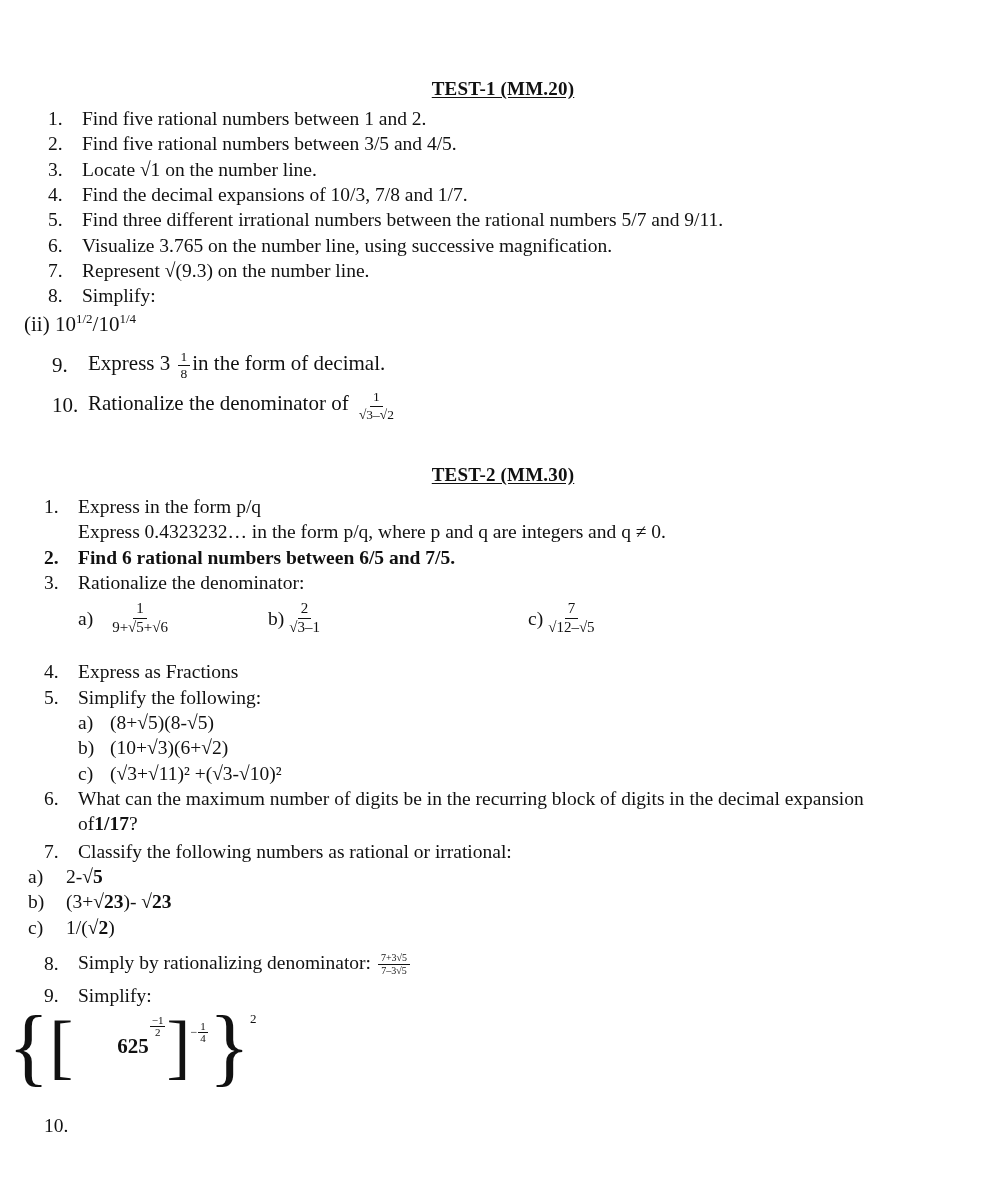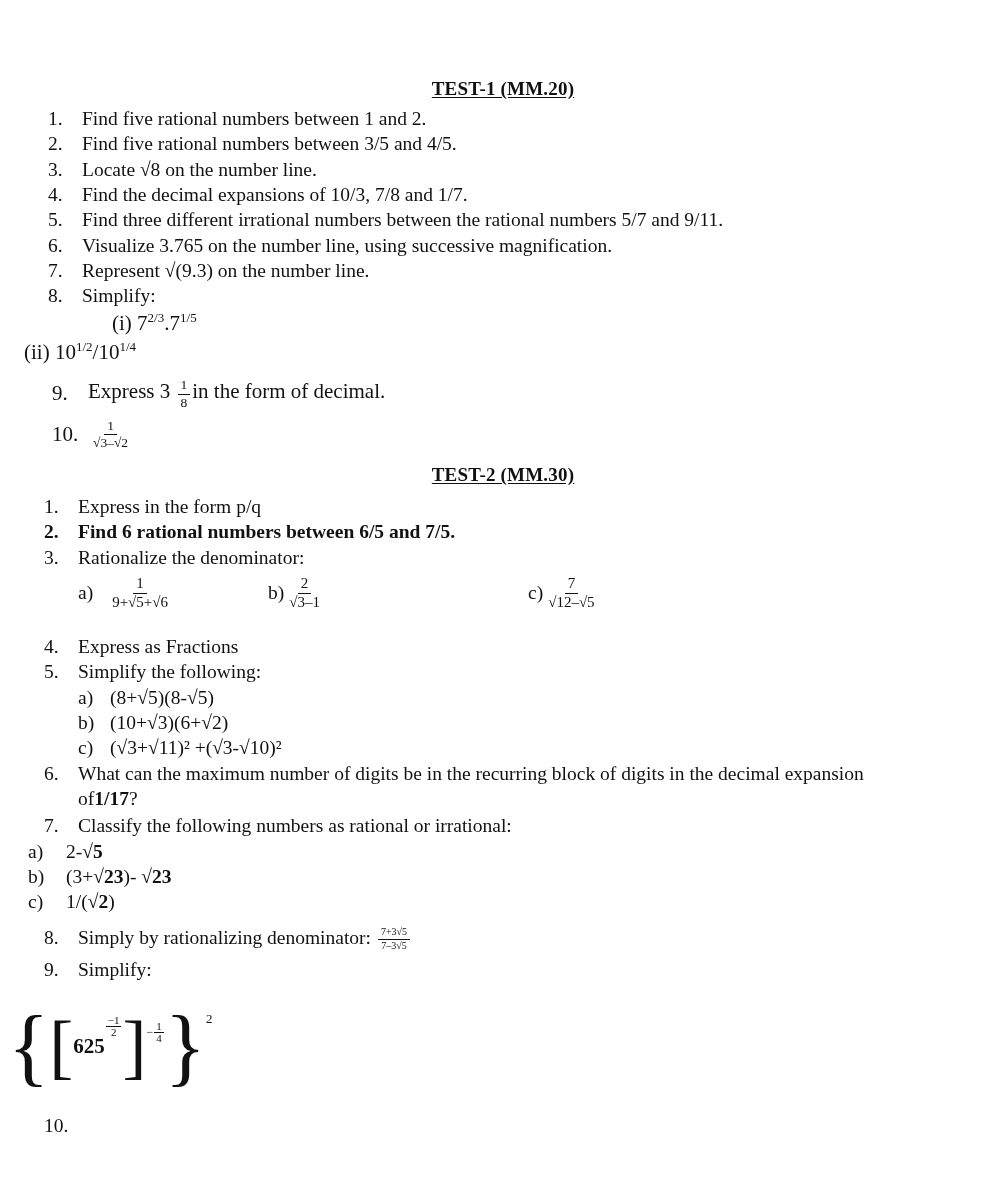--- a/index.html
+++ b/index.html
@@ -157,21 +157,21 @@
     font-family: "Liberation Serif", serif;
     font-weight: 300;
     display: inline-block;
   }
   .bracket-l, .bracket-r {
     font-size: 72px;
     line-height: 0.74;
     display: inline-block;
     font-weight: 300;
   }
-  .base625 { font-weight: bold; font-size: 21px; }
+  .base625 { font-weight: bold; font-size: 21px; margin-left: 44px; }
   .sup-pos { position: relative; top: -14px; }
   .sup-top { position: relative; top: -28px; font-size: 13px; }
   .sup-mid { position: relative; top: -20px; }
 
   #q10-final {
     position: absolute;
     left: 44px;
     top: 1115px;
     display: flex;
     align-items: baseline;
@@ -196,21 +196,21 @@
         <span class="qtext">Find five rational numbers between 1 and 2.</span>
       </div>
 
       <div class="qrow">
         <span class="qnum">2.</span>
         <span class="qtext">Find five rational numbers between 3/5 and 4/5.</span>
       </div>
 
       <div class="qrow">
         <span class="qnum">3.</span>
-        <span class="qtext"> Locate √8 on the number line.</span>
+        <span class="qtext"> Locate √1 on the number line.</span>
       </div>
 
       <div class="qrow">
         <span class="qnum">4.</span>
         <span class="qtext">Find the decimal expansions of 10/3, 7/8 and 1/7.</span>
       </div>
 
       <div class="qrow">
         <span class="qnum">5.</span>
         <span class="qtext">Find three different irrational numbers between the rational numbers 5/7 and 9/11.</span>
@@ -225,62 +225,60 @@
         <span class="qnum">7.</span>
         <span class="qtext">Represent √(9.3) on the number line.</span>
       </div>
 
       <div class="qrow">
         <span class="qnum">8.</span>
         <span class="qtext">Simplify:</span>
       </div>
     </div>
 
-    <div class="sub-line t1-roman-i t1-big">
-      <span>(i)</span>
-      <span>7</span><sup><span>2</span>/<span>3</span></sup><span>.</span><span>7</span><sup><span>1</span>/<span>5</span></sup>
-    </div>
 
     <div class="sub-line t1-roman-ii t1-big">
       <span>(ii)</span>
       <span>10</span><sup><span>1</span>/<span>2</span></sup><span>/</span><span>10</span><sup><span>1</span>/<span>4</span></sup>
     </div>
 
     <div class="qrow t1-big" id="t1-q9">
       <span class="qnum">9.</span>
       <span class="qtext">
         <span>Express 3</span>
         <span class="frac frac-sm">
           <span class="num">1</span>
           <span class="den">8</span>
         </span><span>in the form of decimal.</span>
       </span>
     </div>
 
     <div class="qrow t1-big" id="t1-q10">
       <span class="qnum">10.</span>
       <span class="qtext">
+        <span>Rationalize the denominator of</span>
         <span class="frac frac-sm">
           <span class="num">1</span>
           <span class="den">√3–√2</span>
         </span>
       </span>
     </div>
   </div>
 
   <div id="test2-block">
 
     <div class="test-heading"><span class="u">TEST-2 (MM.30)</span></div>
 
     <div class="qlist" id="test2-list">
 
       <div class="qrow">
         <span class="qnum">1.</span>
         <span class="qtext">Express in the form p/q</span>
       </div>
+      <div class="sub-line cont-line">Express 0.4323232… in the form p/q, where p and q are integers and q ≠ 0.</div>
 
       <div class="qrow bold">
         <span class="qnum">2.</span>
         <span class="qtext">Find 6 rational numbers between 6/5 and 7/5.</span>
       </div>
 
       <div class="qrow">
         <span class="qnum">3.</span>
         <span class="qtext">Rationalize the denominator:</span>
       </div>

